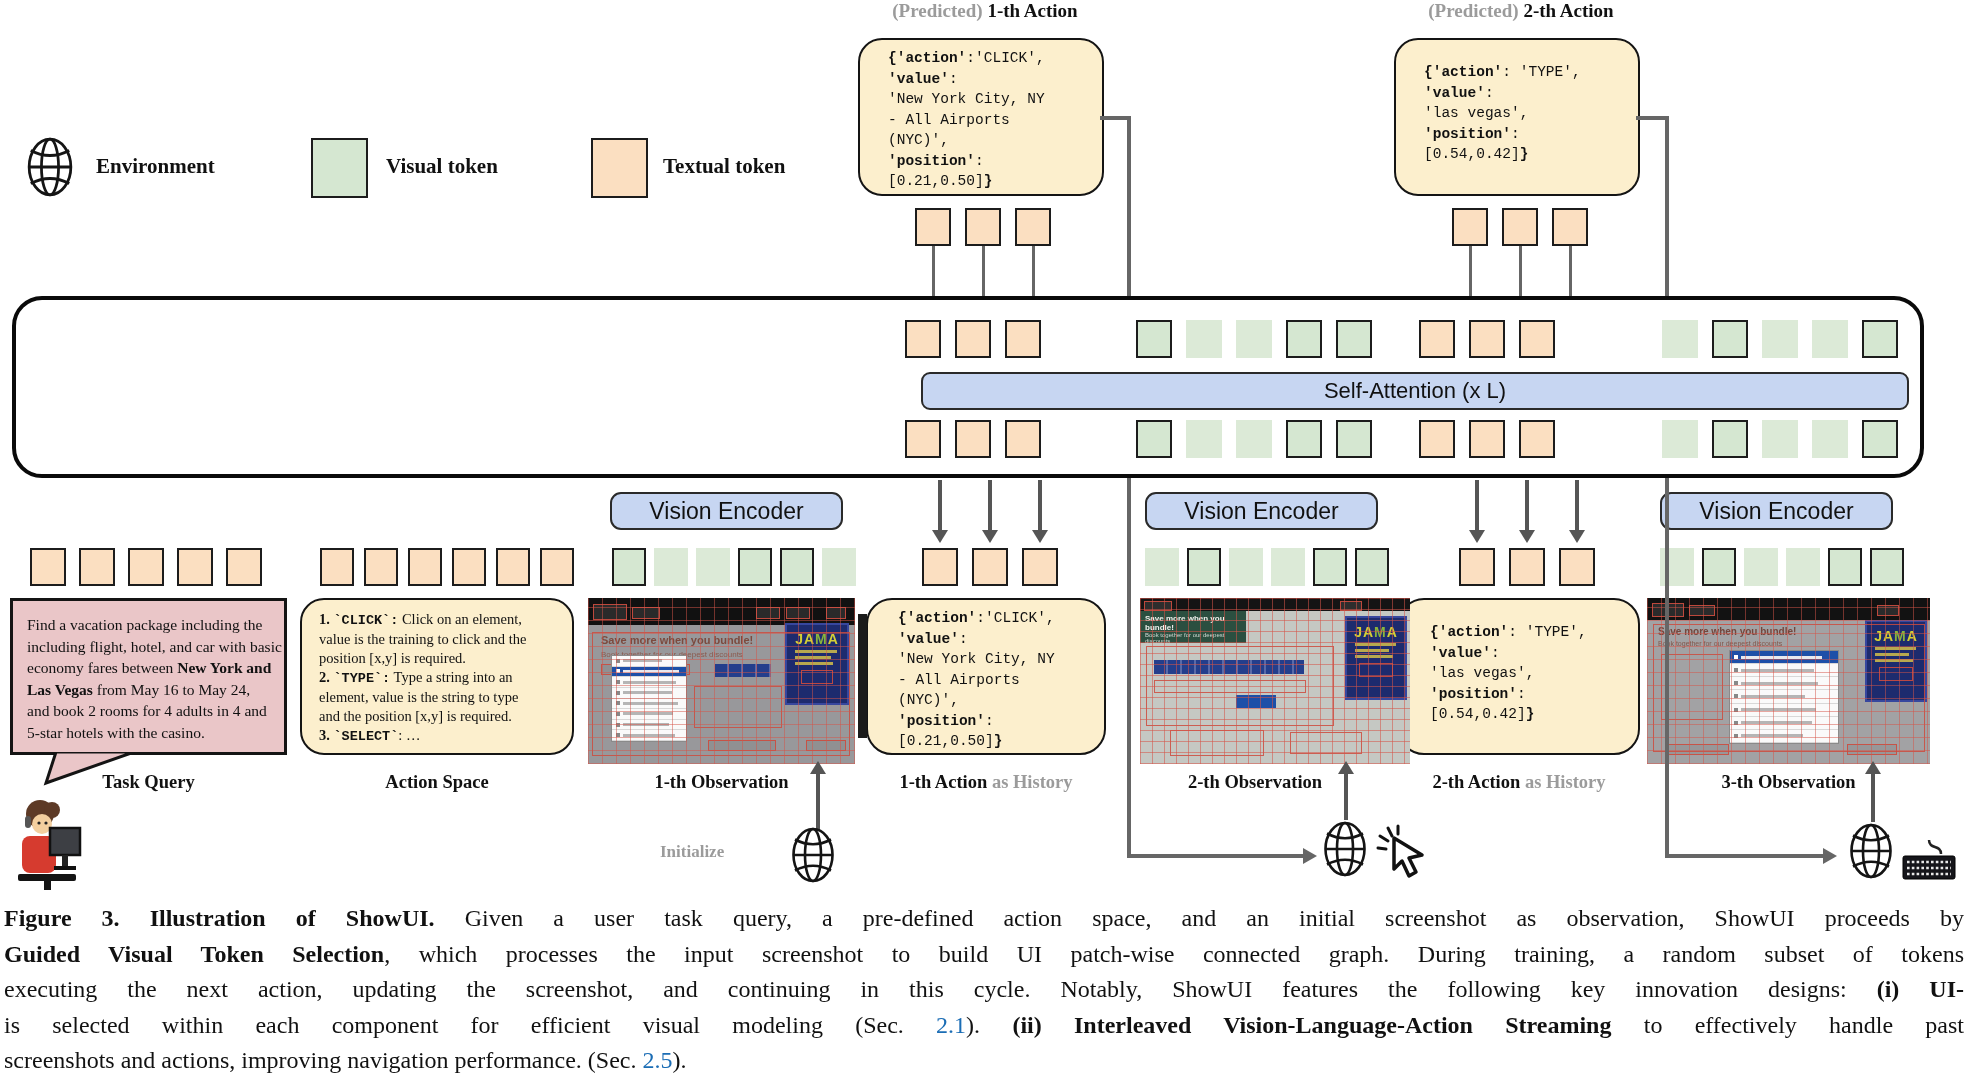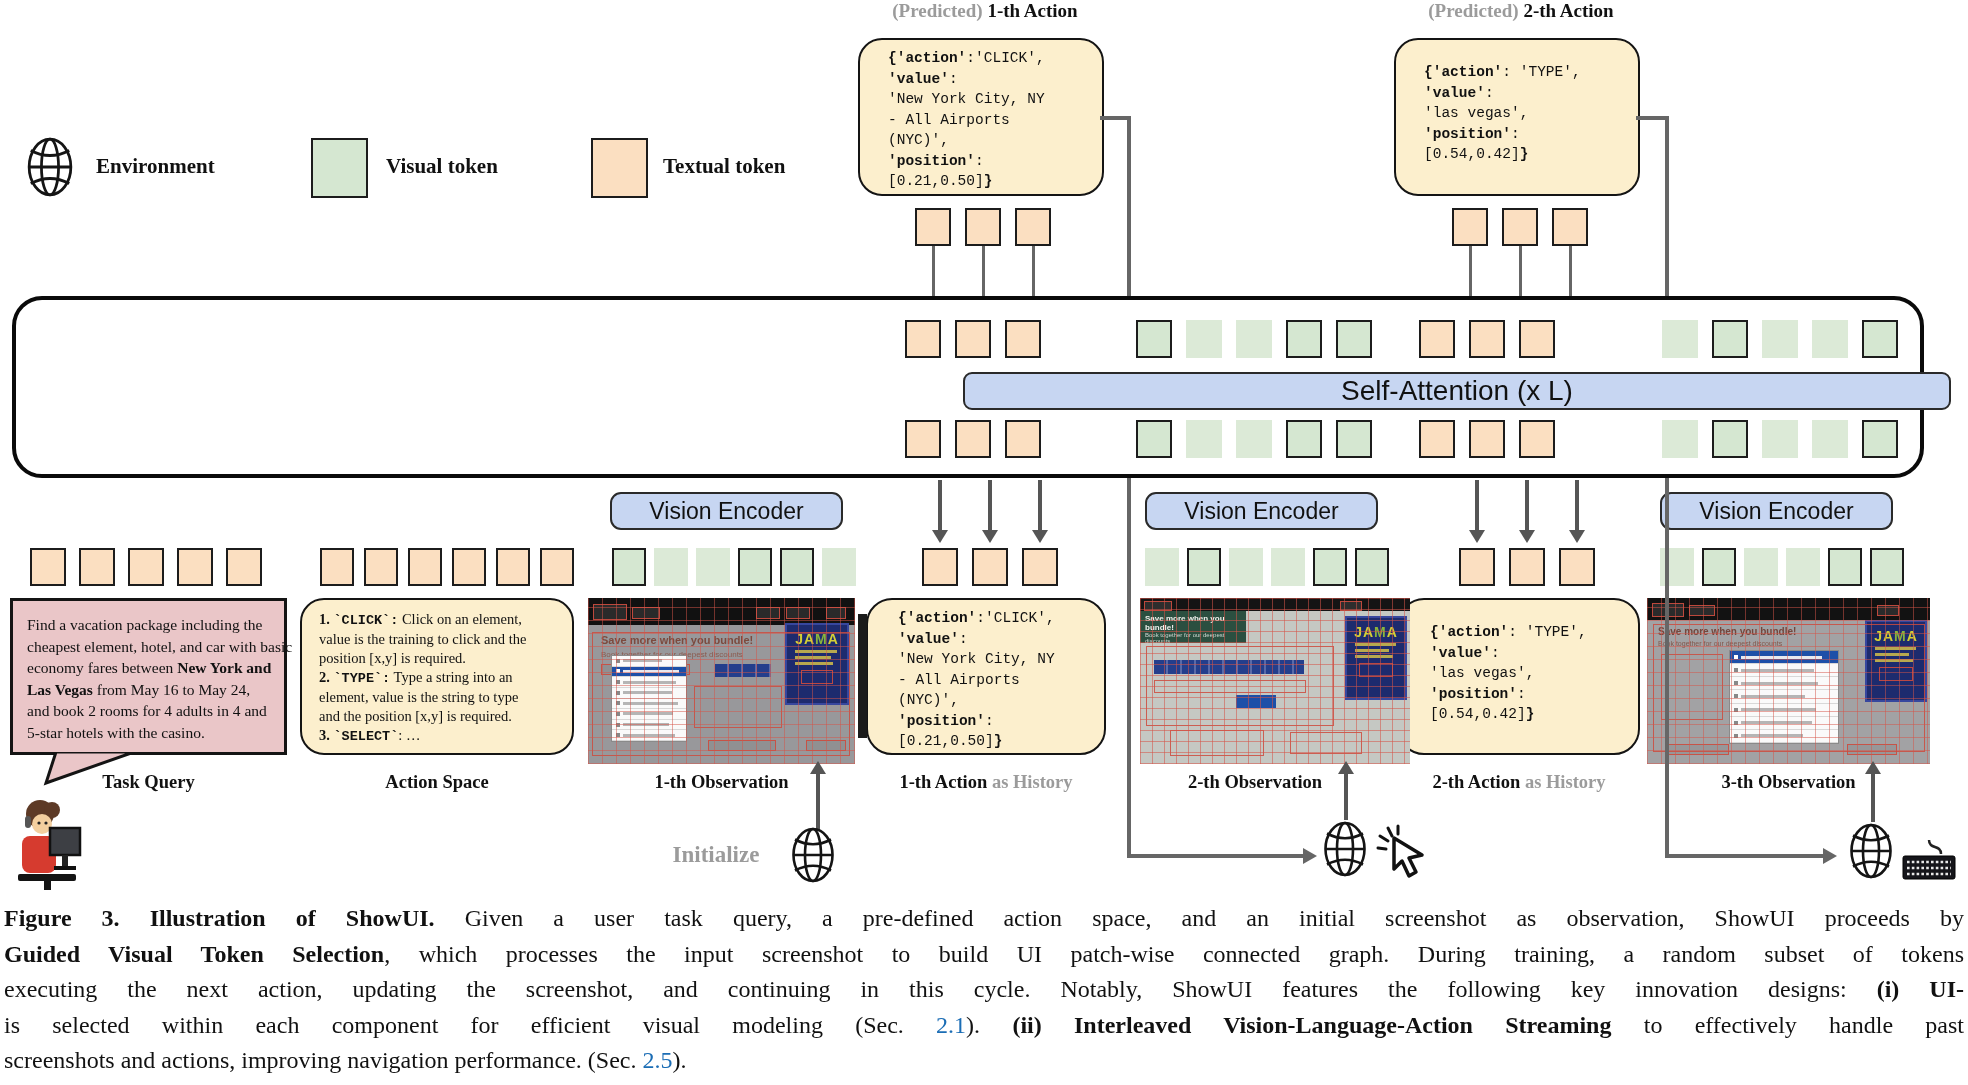--- a/index.html
+++ b/index.html
@@ -148,21 +148,21 @@
         <span class="tok t"></span>
       </div>
     <div class="abs tokrow" style="left:1646px;top:20px;gap:14px;">
         <span class="tok vf"></span>
         <span class="tok v"></span>
         <span class="tok vf"></span>
         <span class="tok vf"></span>
         <span class="tok v"></span>
       </div>
 
-    <div class="abs bluebar" style="left:947px;top:72px;width:988px;height:38px;font-size:28px;">Self-Attention (x L)</div>
+    <div class="abs bluebar" style="left:905px;top:72px;width:988px;height:38px;font-size:22px;">Self-Attention (x L)</div>
 
     <div class="abs tokrow" style="left:889px;top:120px;gap:14px;">
         <span class="tok t"></span>
         <span class="tok t"></span>
         <span class="tok t"></span>
       </div>
     <div class="abs tokrow" style="left:1120px;top:120px;gap:14px;">
         <span class="tok v"></span>
         <span class="tok vf"></span>
         <span class="tok vf"></span>
@@ -245,21 +245,21 @@
       <span class="tok vf"></span>
       <span class="tok v"></span>
       <span class="tok vf"></span>
       <span class="tok vf"></span>
       <span class="tok v"></span>
       <span class="tok v"></span>
     </div>
 
   <div class="abs pink" style="left:10px;top:598px;width:277px;height:157px;padding:13px 0 0 14px;font-size:15.5px;line-height:21.5px;">
       <div class="rl"><span>Find a vacation package including the</span></div>
-      <div class="rl"><span>cheapest element, hotel, and car with basic</span></div>
+      <div class="rl"><span>including flight, hotel, and car with basic</span></div>
       <div class="rl"><span>economy fares between </span><span class="b">New York and</span></div>
       <div class="rl"><span class="b">Las Vegas</span><span> from May 16 to May 24,</span></div>
       <div class="rl"><span>and book 2 rooms for 4 adults in 4 and</span></div>
       <div class="rl"><span>5-star hotels with the casino.</span></div>
     </div>
   <svg class="abs" style="left:38px;top:752px;z-index:2;" width="110" height="34" viewBox="0 0 110 34">
     <polygon points="18,0 96,0 8,31" fill="#eac6c8" stroke="#141414" stroke-width="3"></polygon>
   </svg>
 
   <div class="abs cream" style="left:300px;top:598px;width:274px;height:157px;padding:10px 0 0 17px;font-size:14.5px;line-height:19px;">
@@ -430,21 +430,21 @@
   <div class="abs seclabel" style="left:1398px;top:772px;width:242px;"><span>2-th Action</span><span class="gray"> as History</span></div>
   <div class="abs seclabel" style="left:1647px;top:772px;width:283px;">3-th Observation</div>
 
   <div class="abs uparrow" style="left:816px;top:770px;height:60px;"></div>
   <div class="abs ah-up" style="left:810px;top:761px;"></div>
   <div class="abs uparrow" style="left:1344px;top:770px;height:54px;"></div>
   <div class="abs ah-up" style="left:1338px;top:761px;"></div>
   <div class="abs uparrow" style="left:1871px;top:770px;height:56px;"></div>
   <div class="abs ah-up" style="left:1865px;top:761px;"></div>
 
-  <div class="abs b" style="left:660px;top:842px;width:112px;text-align:center;font-size:23px;color:#9b9b9b;">Initialize</div>
+  <div class="abs b" style="left:660px;top:842px;width:112px;text-align:left;font-size:17px;color:#9b9b9b;">Initialize</div>
   <div class="abs" style="left:786px;top:826px;z-index:4;">
     <svg width="54" height="58" viewBox="0 0 54 58" fill="none" stroke="#141414" stroke-width="2.6">
       <ellipse cx="27" cy="29" rx="19.5" ry="26"></ellipse>
         <ellipse cx="27" cy="29" rx="8" ry="26"></ellipse>
       <line x1="7.5" y1="29" x2="46.5" y2="29"></line>
         <path d="M9,13.5 Q27,23 45,13.5"></path>
         <path d="M9,44.5 Q27,35 45,44.5"></path>
     </svg>
   </div>
   <div class="abs" style="left:1318px;top:820px;z-index:4;background:#fff;">

